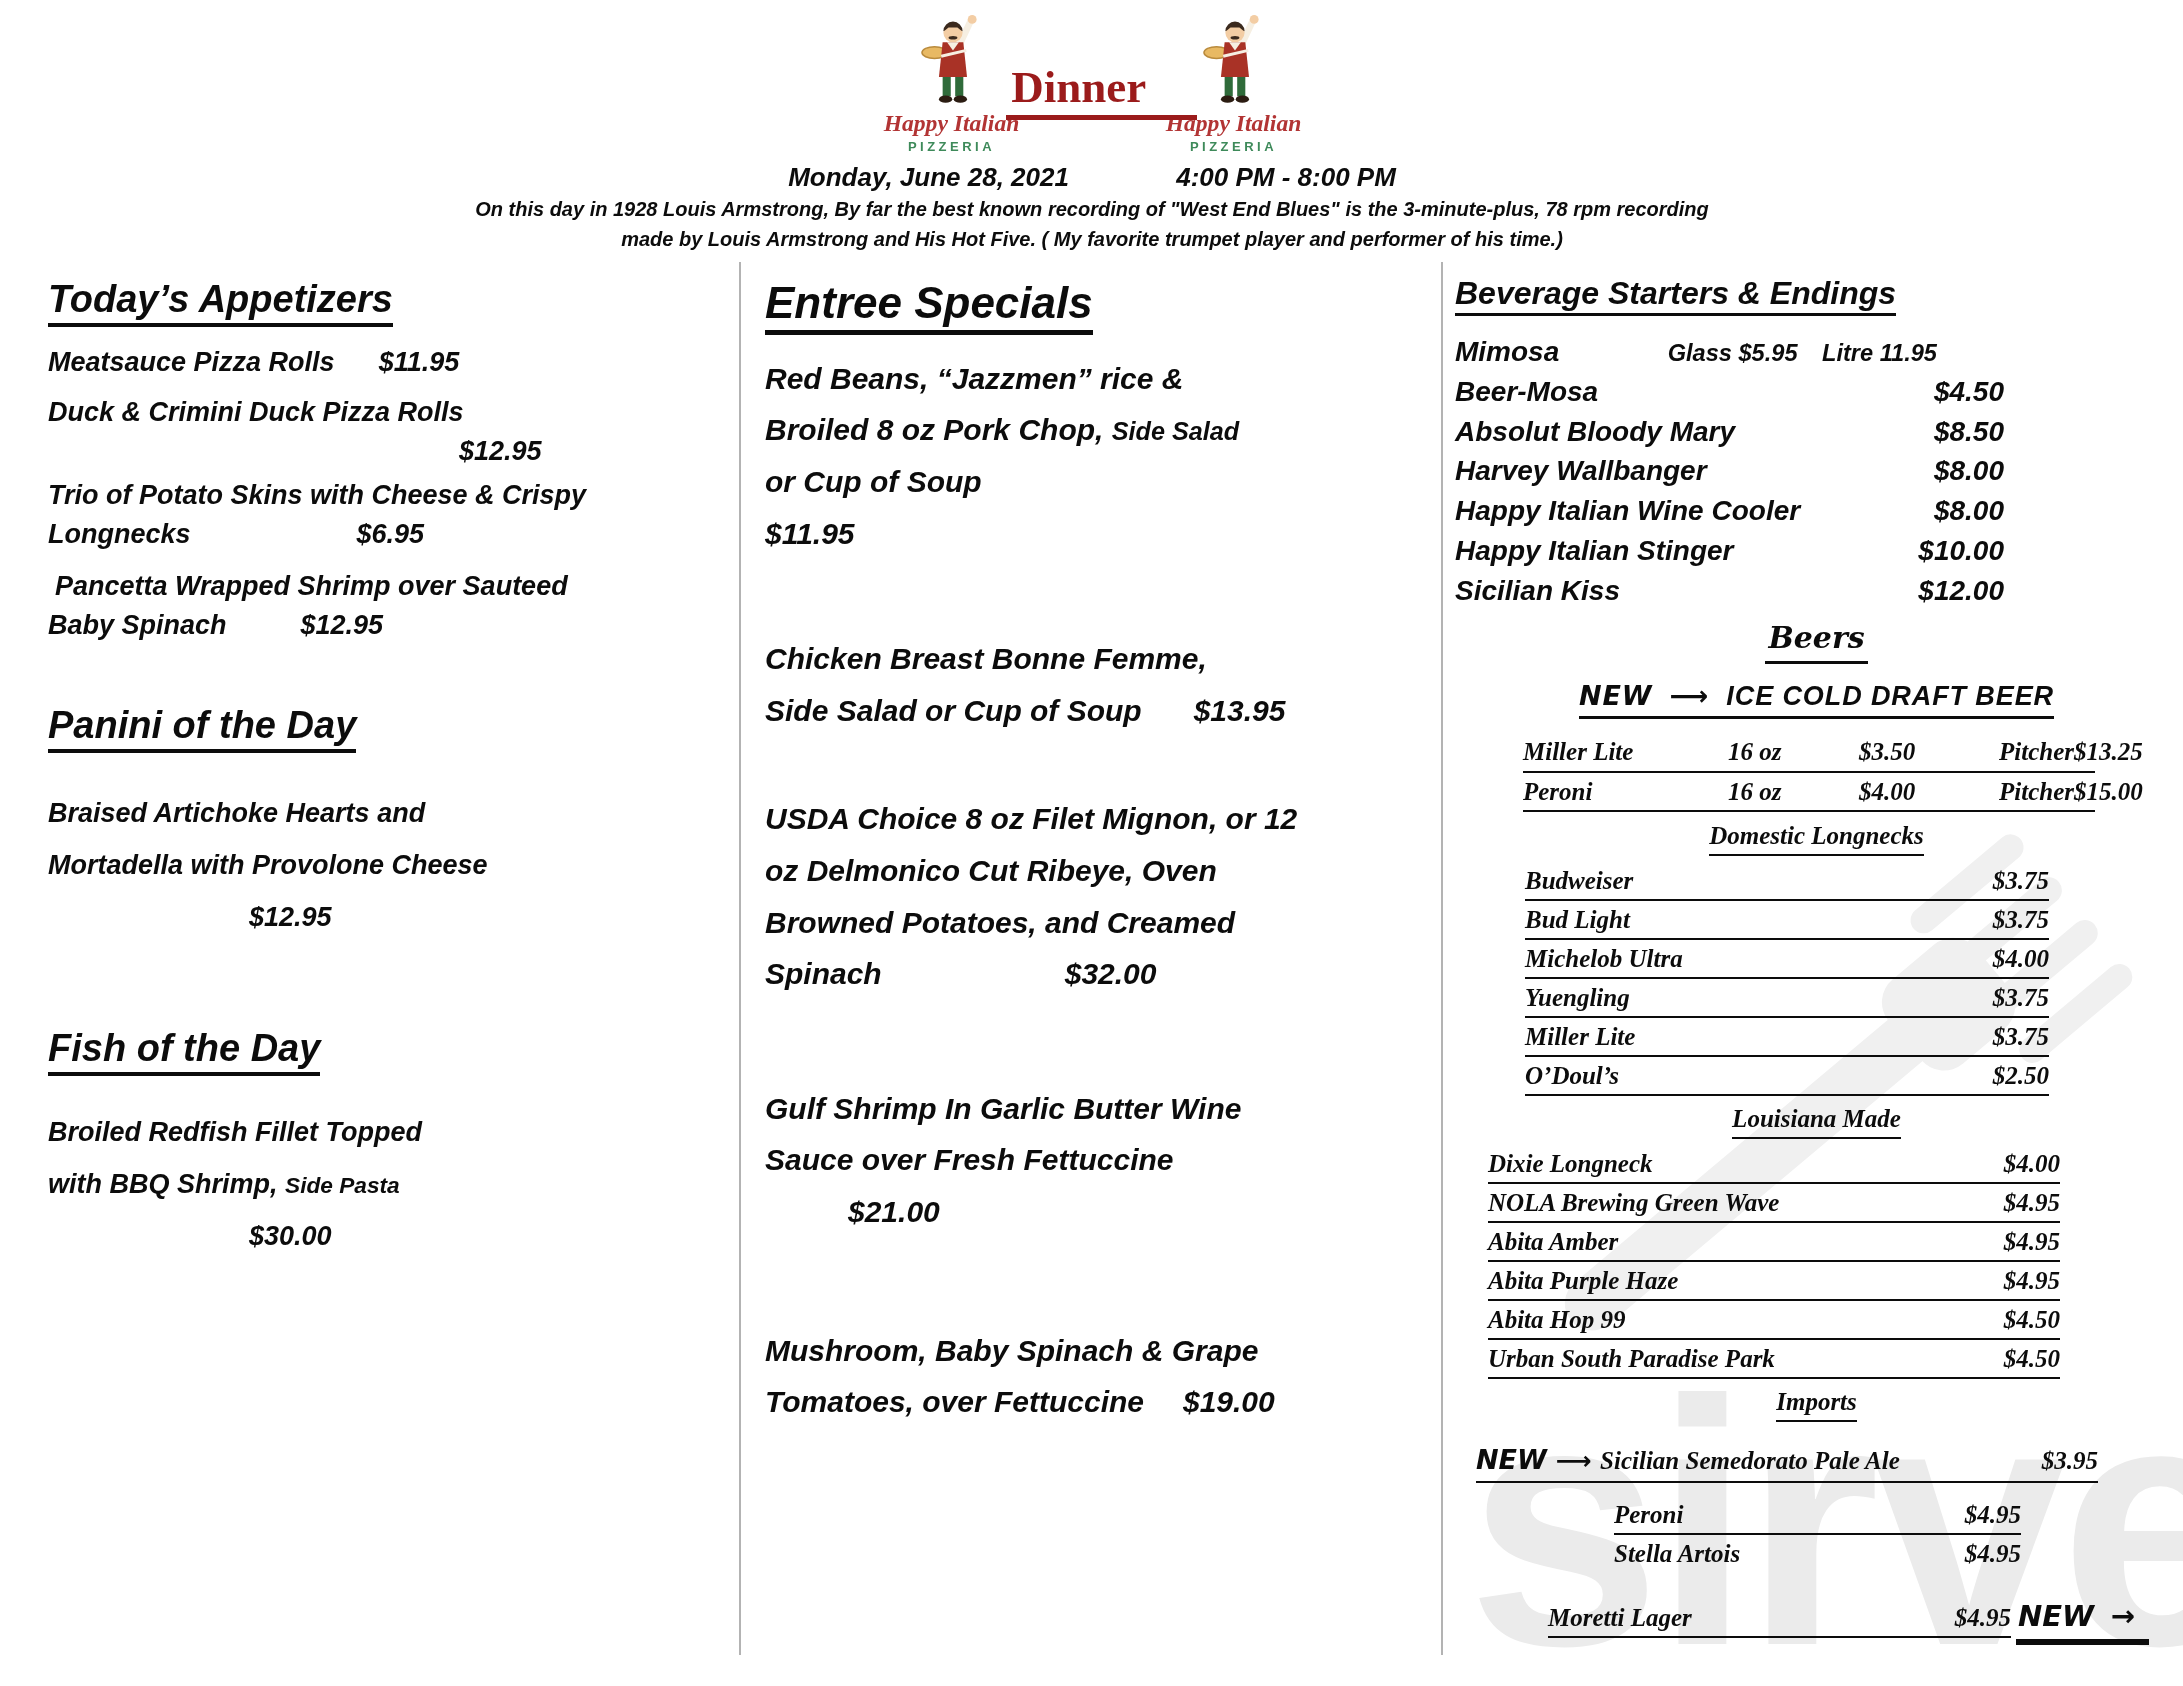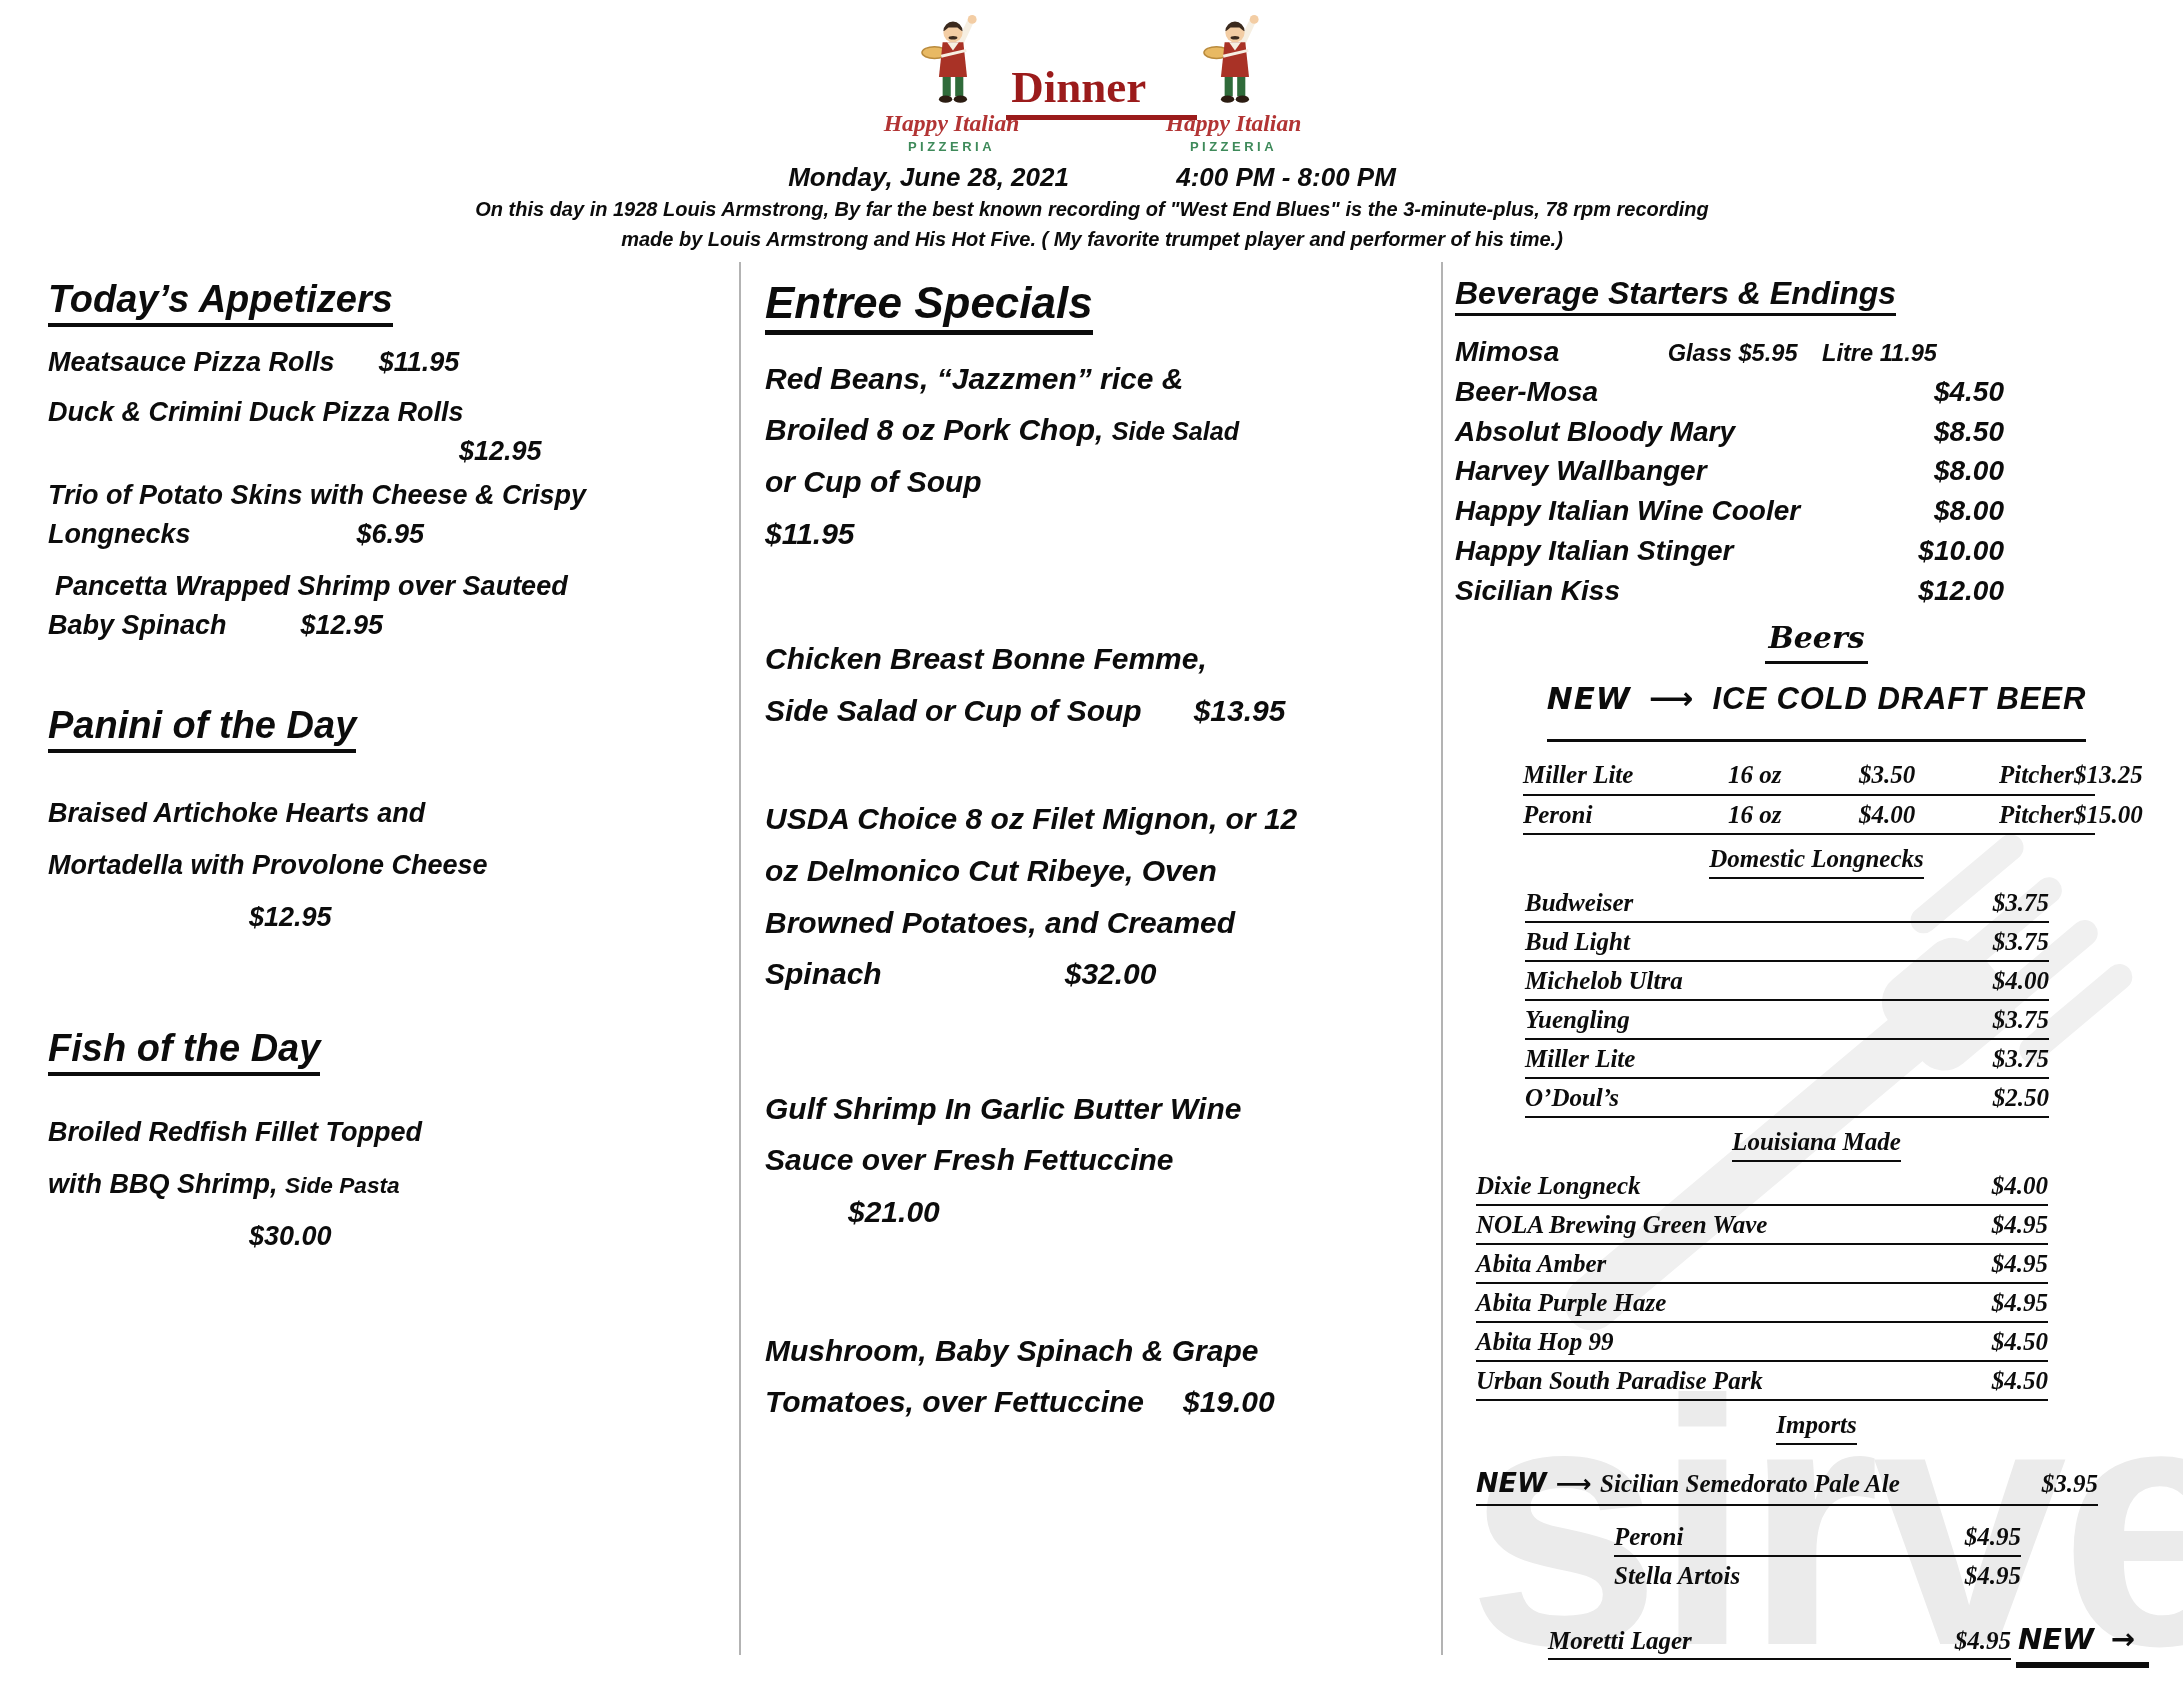--- a/index.html
+++ b/index.html
@@ -58,33 +58,33 @@
   .col-right{left:1455px;top:275px;width:723px;font-size:28px;line-height:1.42;}
   .col-right .h1{font-size:32px;border-bottom-width:3.5px;}
   .brow{display:flex;justify-content:space-between;align-items:baseline;width:549px;}
   .brow-mimosa{width:482px;}
   .mimosa-right{font-size:23.6px;display:flex;gap:24.5px;}
   .serif{font-family:"Liberation Serif",serif;font-weight:bold;font-style:italic;}
   .beers-h{text-align:center;margin-top:7px;}
   .beers-h span{display:inline-block;font-family:"DejaVu Serif",serif;font-weight:bold;font-style:italic;
                 font-size:30px;border-bottom:3.5px solid #0c0c0c;padding:0 3.5px 0.9px 3.5px;}
   .banner{margin-top:12.2px;text-align:center;}
-  .banner-in{display:inline-block;border-bottom:3.5px solid #0c0c0c;padding-bottom:18px;
-             font-weight:bold;font-size:31px;letter-spacing:0.9px;}
+  .banner-in{display:inline-block;border-bottom:3.5px solid #0c0c0c;padding-bottom:1px;
+             font-weight:bold;font-size:27px;letter-spacing:0.9px;}
   .newword{font-family:"DejaVu Sans",sans-serif;font-weight:bold;}
   .arrow{font-family:"DejaVu Sans",sans-serif;font-weight:bold;padding:0 8.7px;}
   .draft-row{display:flex;align-items:baseline;width:572px;margin-left:68px;border-bottom:2.6px solid #0c0c0c;
              font-size:25px;line-height:1.5;}
   .draft-row .n{flex:0 0 205px;} .draft-row .s{flex:0 0 131px;} .draft-row .p{flex:0 0 140px;}
   .draft-row .pit{flex:1;display:flex;justify-content:space-between;}
   .sec-h{text-align:center;font-size:25px;line-height:1.5;margin-top:4.4px;}
   .sec-h span{display:inline-block;border-bottom:2.6px solid #0c0c0c;}
   .list-row{display:flex;justify-content:space-between;align-items:baseline;width:524px;margin-left:70px;
             border-bottom:2.6px solid #0c0c0c;font-size:25px;line-height:1.48;}
-  .list-row.wide{width:572px;margin-left:21px;}
+  .list-row.wide{width:572px;margin-left:33px;}
   .noline{border-bottom:none;}
   .imp1{display:flex;align-items:baseline;width:622px;margin-left:21px;margin-top:19px;
         border-bottom:2.6px solid #0c0c0c;padding-bottom:1.7px;font-size:25px;}
   .imp1 .lbl{flex:1;} 
   .impn{width:407px;margin-left:159px;margin-top:12.2px;}
   .imp4wrap{display:flex;align-items:baseline;margin-top:24.5px;}
   .imp4row{display:flex;justify-content:space-between;width:463px;margin-left:93px;
            border-bottom:2.6px solid #0c0c0c;font-size:25px;}
   .imp4new{font-size:29px;border-bottom:6.1px solid #0c0c0c;margin-left:5.2px;padding:0 5.2px 1.7px 1.7px;}
 </style>

